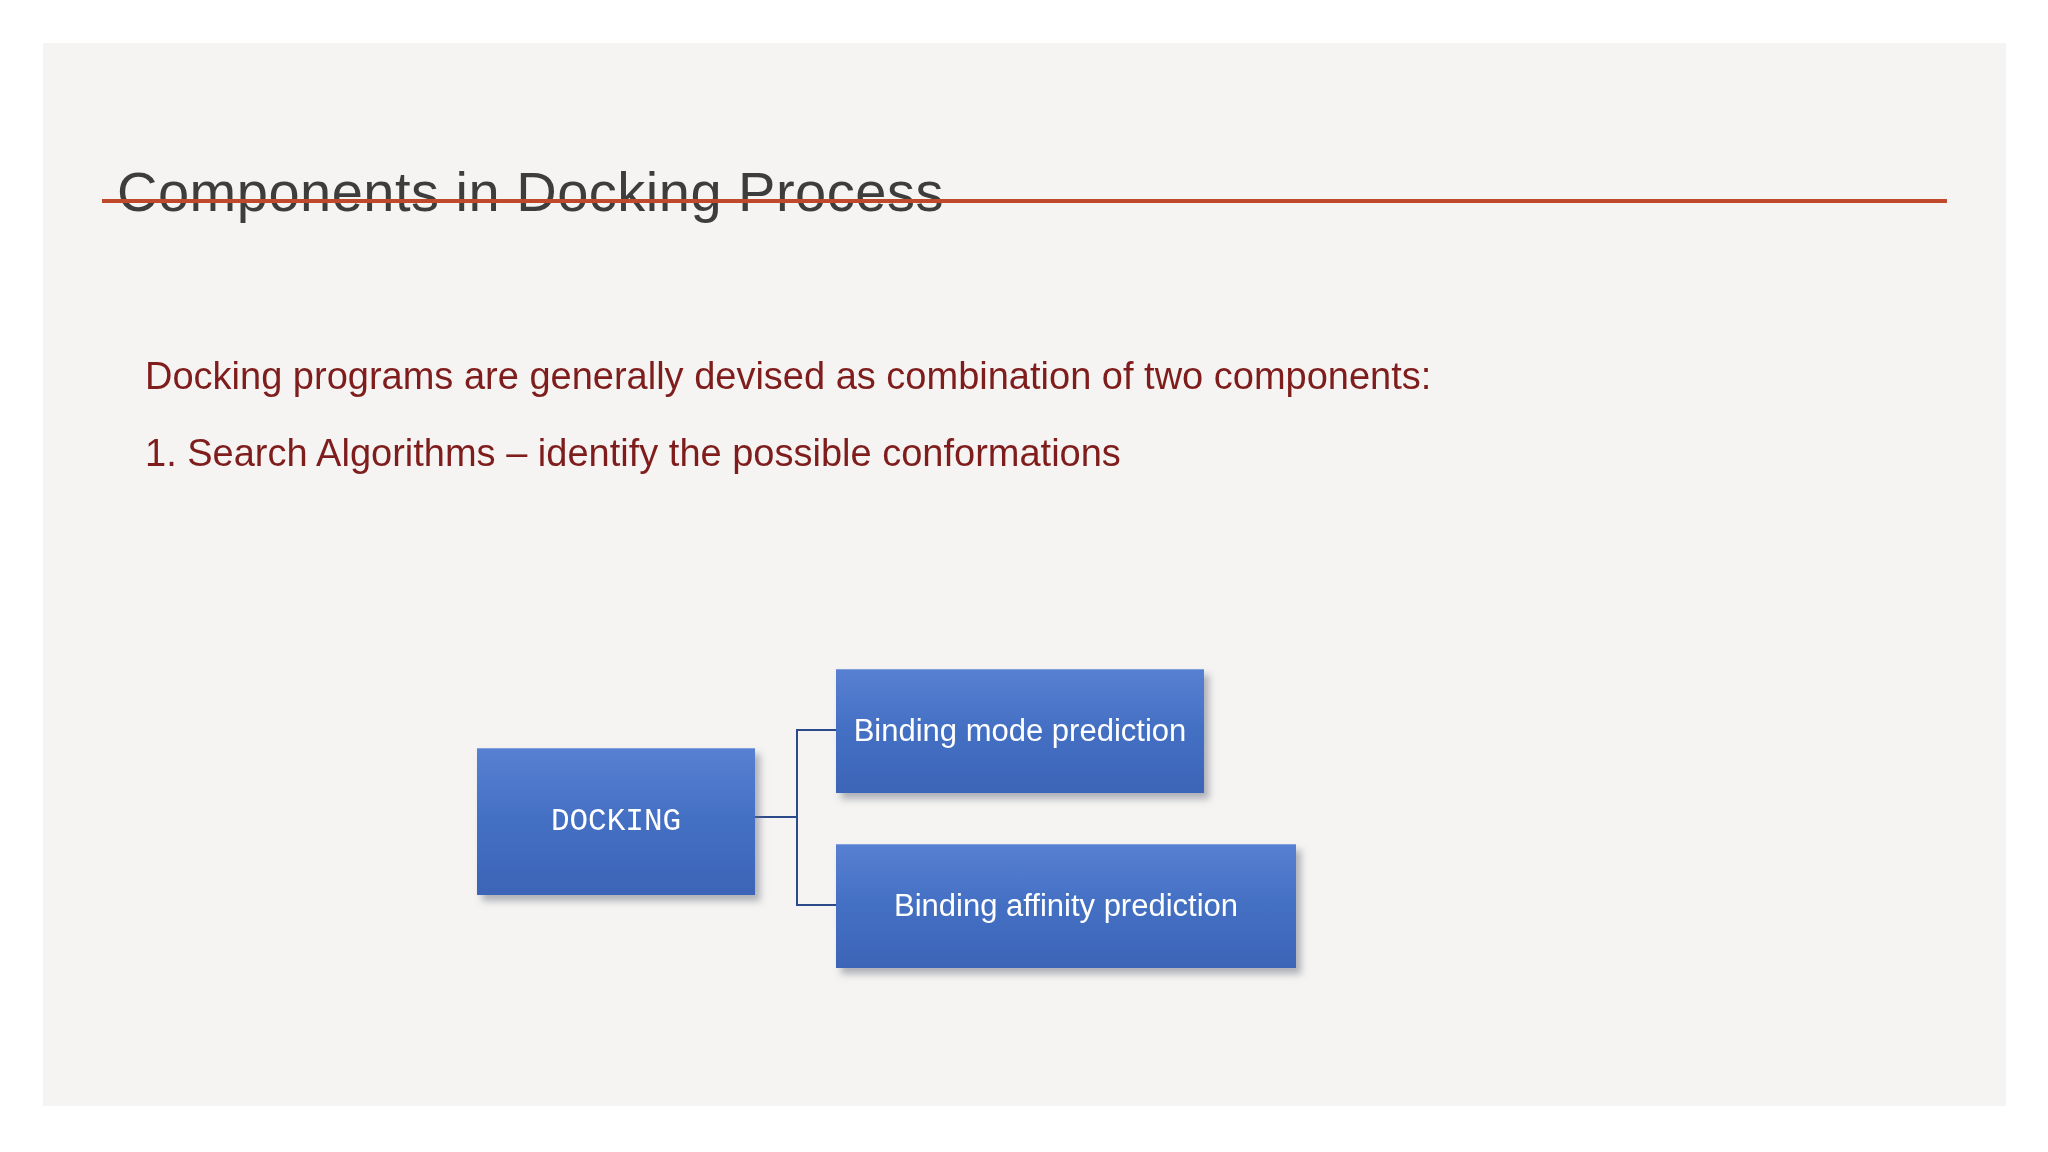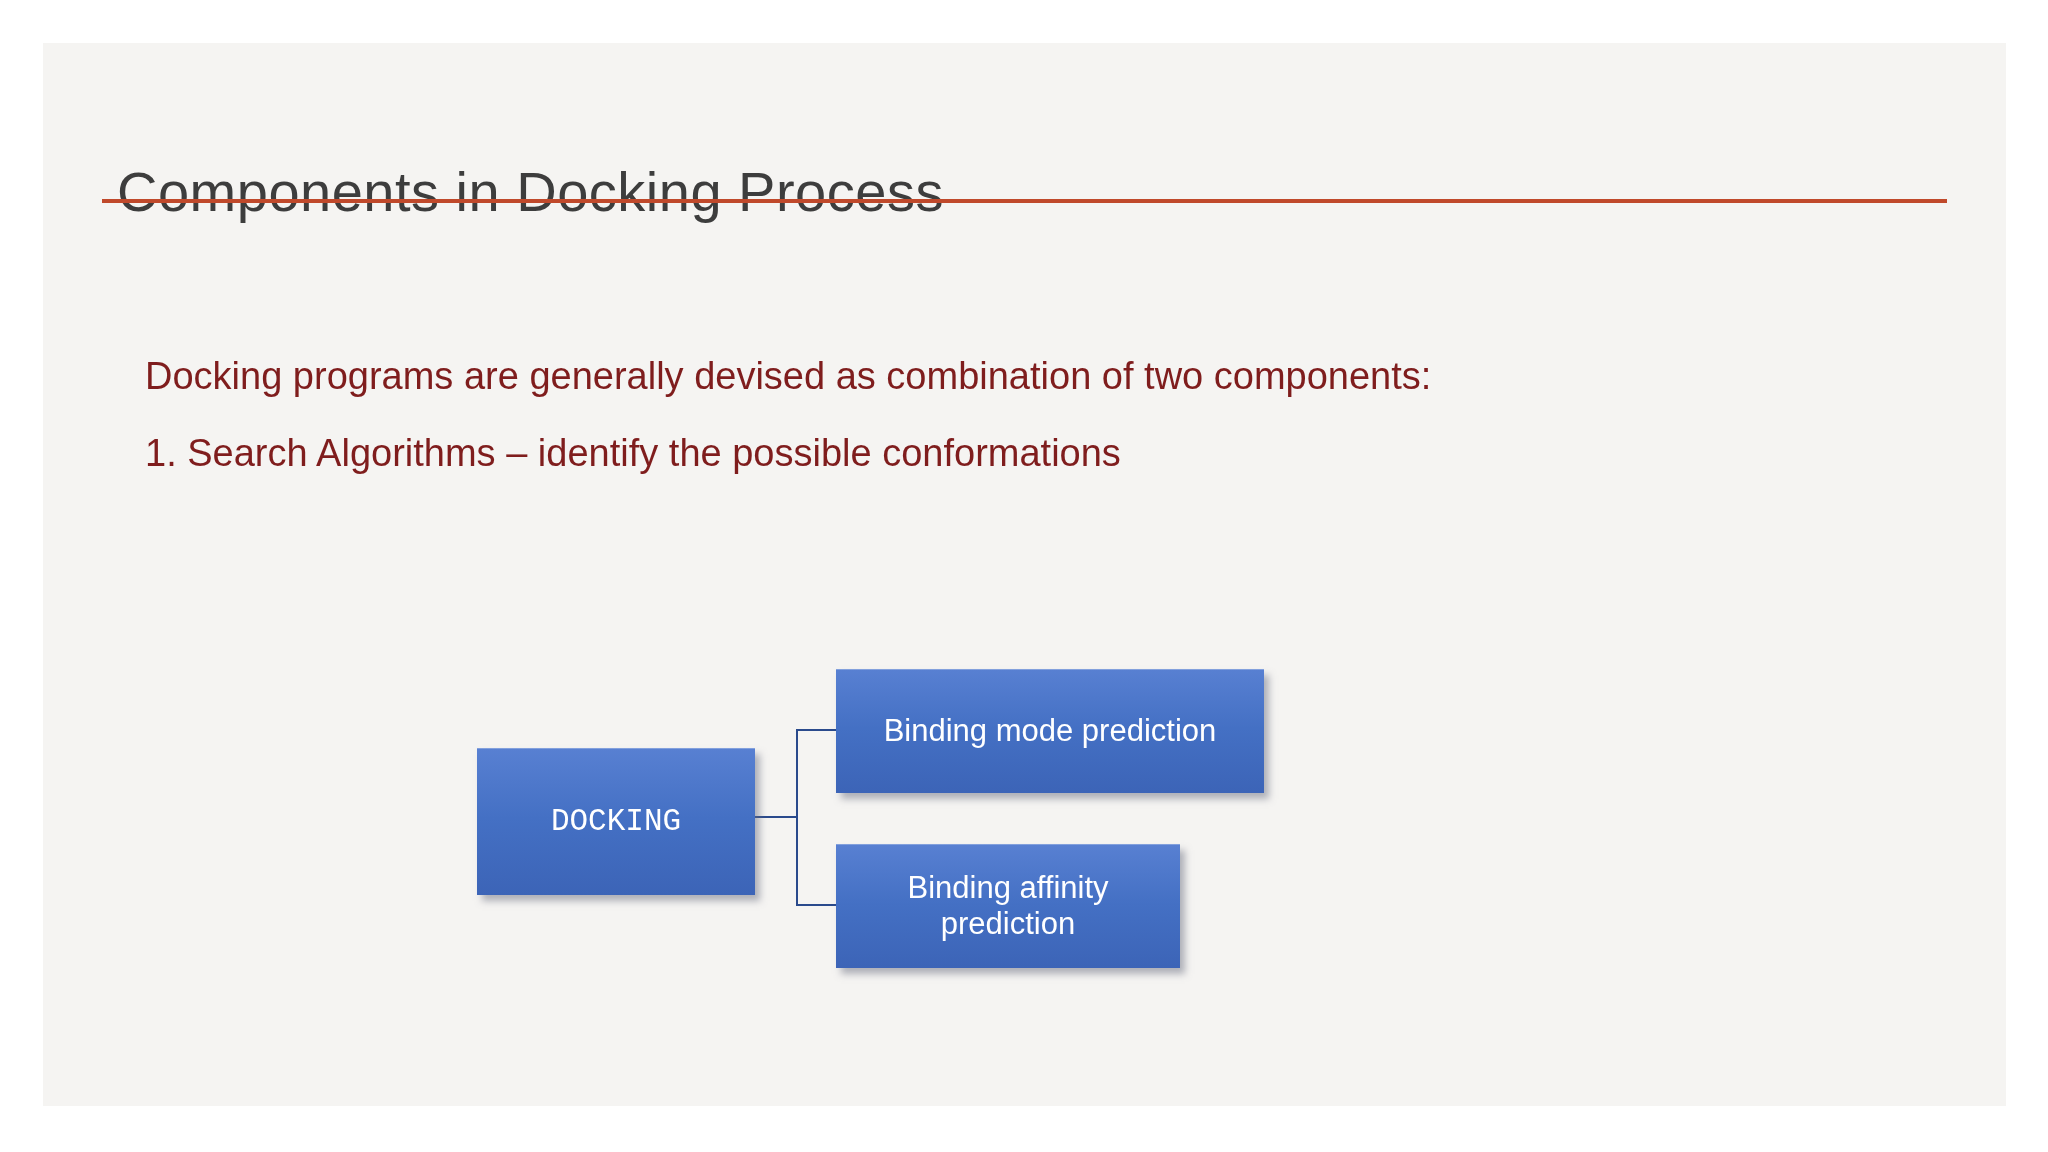--- a/index.html
+++ b/index.html
@@ -33,22 +33,22 @@
   .item-bold{font-weight:normal;}
   
   .diagram{position:absolute;inset:0;}
   .node{
     position:absolute;display:flex;align-items:center;justify-content:center;
     color:#ffffff;font-size:31px;text-align:center;
     background:linear-gradient(to bottom,#5880d2 0%,#4470c4 48%,#3c64b7 100%);
     box-shadow:5px 6px 7px rgba(105,110,128,0.5), inset 0 1px 0 rgba(255,255,255,0.25);
   }
   .node-root{left:434px;top:705px;width:278px;height:147px;font-family:Liberation Mono, monospace;}
-  .node-child1{left:793px;top:626px;width:428px;height:124px;}
-  .node-child2{left:793px;top:801px;width:344px;height:124px;}
+  .node-child1{left:793px;top:626px;width:368px;height:124px;}
+  .node-child2{left:793px;top:801px;width:460px;height:124px;text-align:right;}
   .conn{position:absolute;background:#2a4a8c;}
   .conn-mid {left:712px;top:773px;width:42px;height:2px;}
   .conn-vert{left:753px;top:686px;width:2px;height:177px;}
   .conn-top {left:753px;top:686px;width:41px;height:2px;}
   .conn-bot {left:753px;top:861px;width:41px;height:2px;}
 </style>
 </head>
 <body>
 
 <div class="slide">

